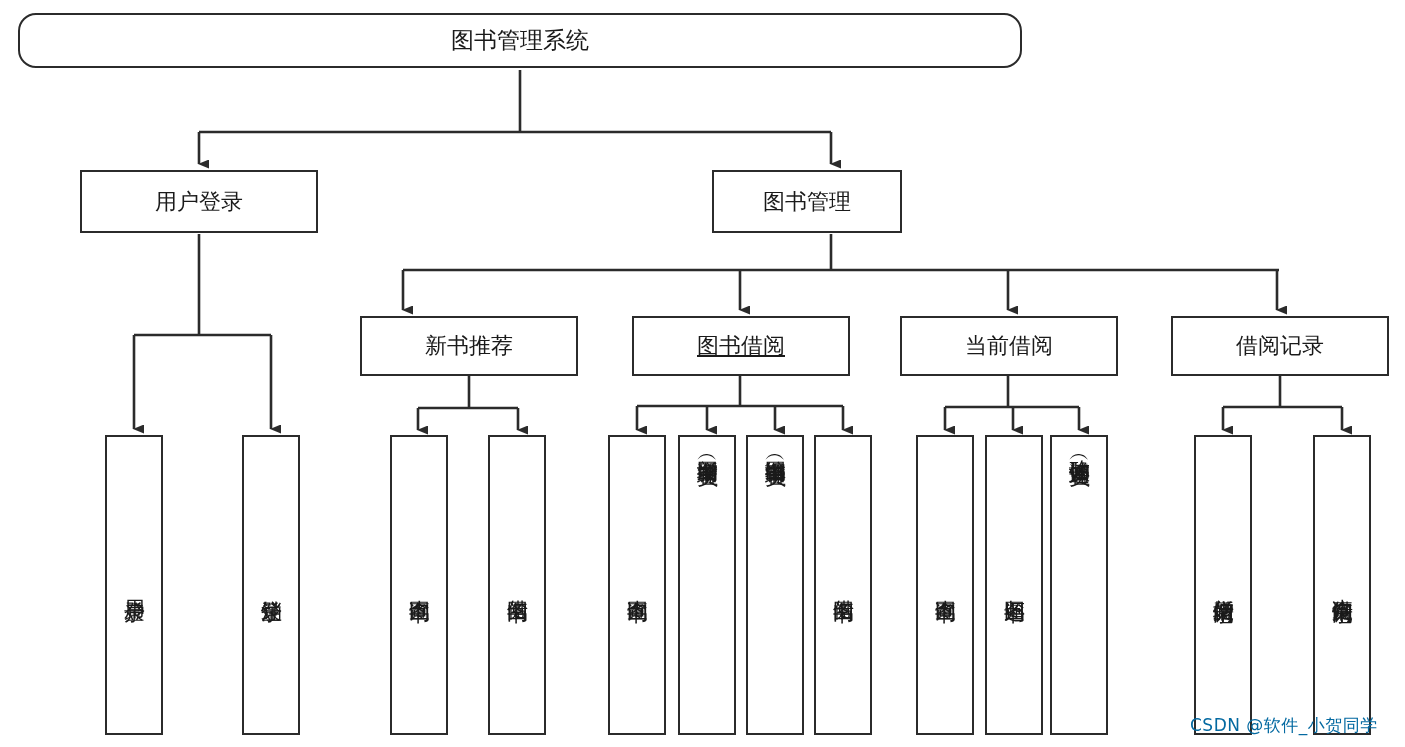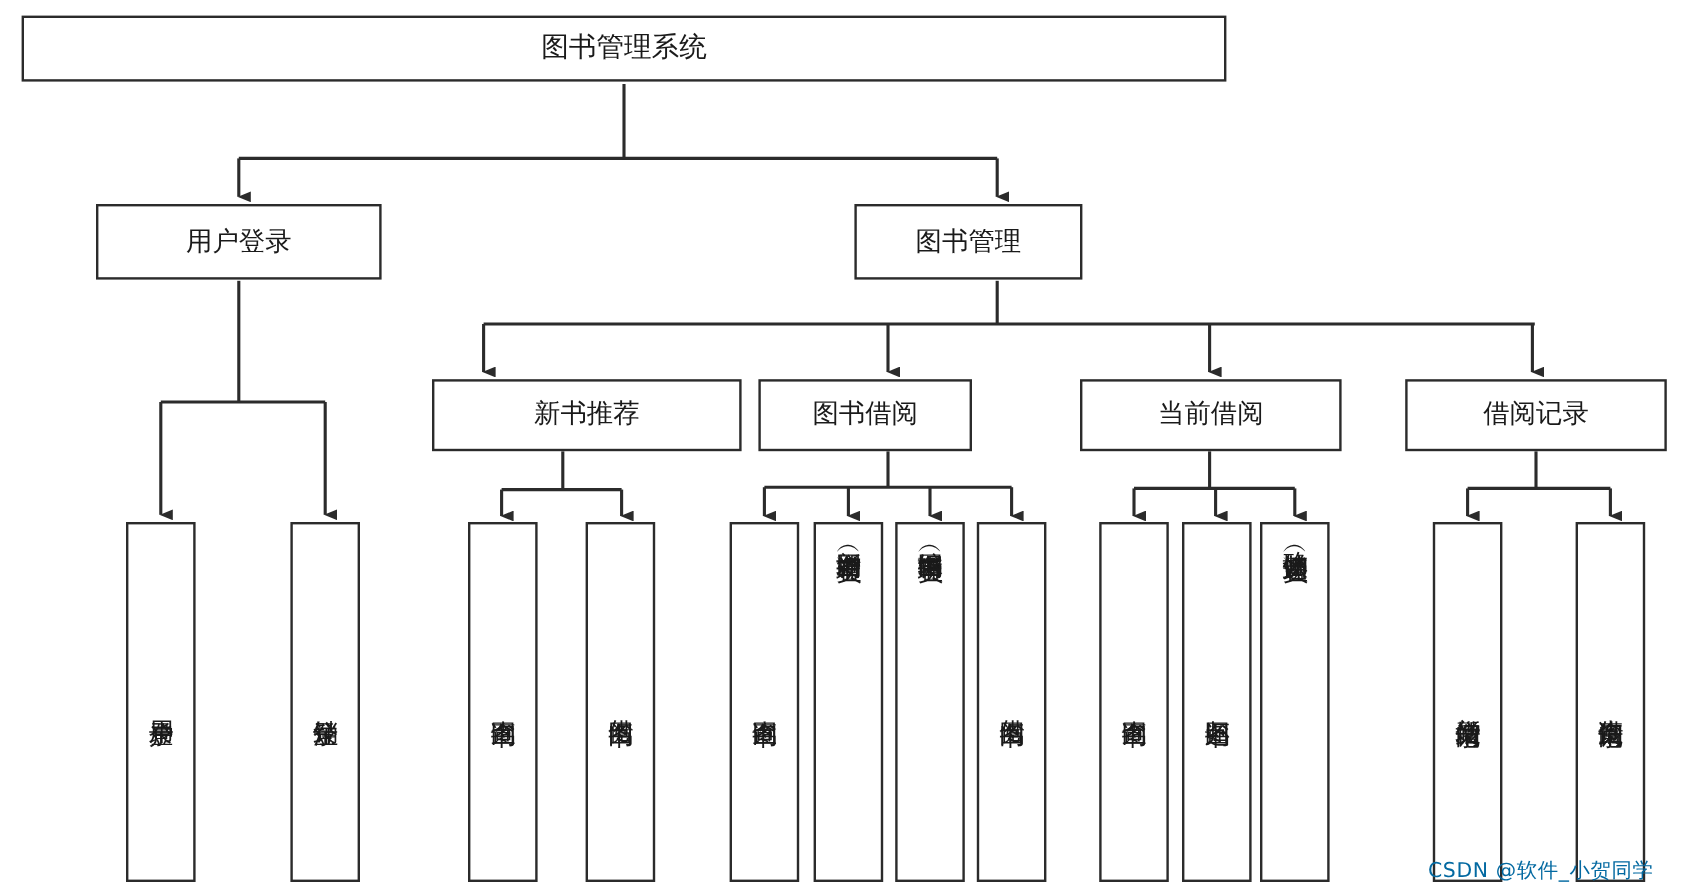--- a/index.html
+++ b/index.html
@@ -113,37 +113,37 @@
       <path d="M1013,407 L1013,430" marker-end="url(#arrow)"></path>
       <path d="M1079,407 L1079,430" marker-end="url(#arrow)"></path>
 
       <path d="M1280,376 L1280,407"></path>
       <path d="M1223,407 L1342,407"></path>
       <path d="M1223,407 L1223,430" marker-end="url(#arrow)"></path>
       <path d="M1342,407 L1342,430" marker-end="url(#arrow)"></path>
     </g>
   </svg>
 
-  <div class="node root" style="left:18px; top:13px; width:1004px; height:55px;">
+  <div class="node root" style="left:18px; top:13px; width:1004px; height:55px;border-radius:18px;">
     <span class="lbl">图书管理系统</span>
   </div>
 
   <div class="node h" style="left:80px; top:170px; width:238px; height:63px;">
     <span class="lbl">用户登录</span>
   </div>
 
   <div class="node h" style="left:712px; top:170px; width:190px; height:63px;">
     <span class="lbl">图书管理</span>
   </div>
 
-  <div class="node h" style="left:360px; top:316px; width:258px; height:60px;">
+  <div class="node h" style="left:360px; top:316px; width:218px; height:60px;">
     <span class="lbl">新书推荐</span>
   </div>
 
-  <div class="node h" style="left:632px; top:316px; width:178px; height:60px;">
+  <div class="node h" style="left:632px; top:316px; width:218px; height:60px;text-decoration:underline;">
     <span class="lbl">图书借阅</span>
   </div>
 
   <div class="node h" style="left:1171px; top:316px; width:218px; height:60px;">
     <span class="lbl">借阅记录</span>
   </div>
 
   <div class="node h" style="left:900px; top:316px; width:218px; height:60px;">
     <span class="lbl">当前借阅</span>
   </div>

